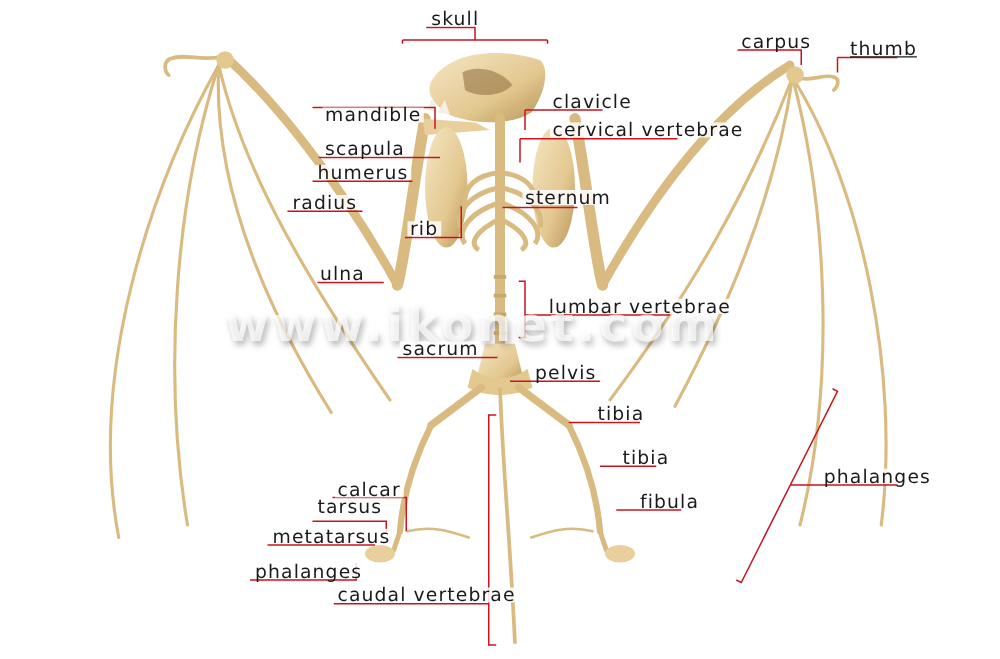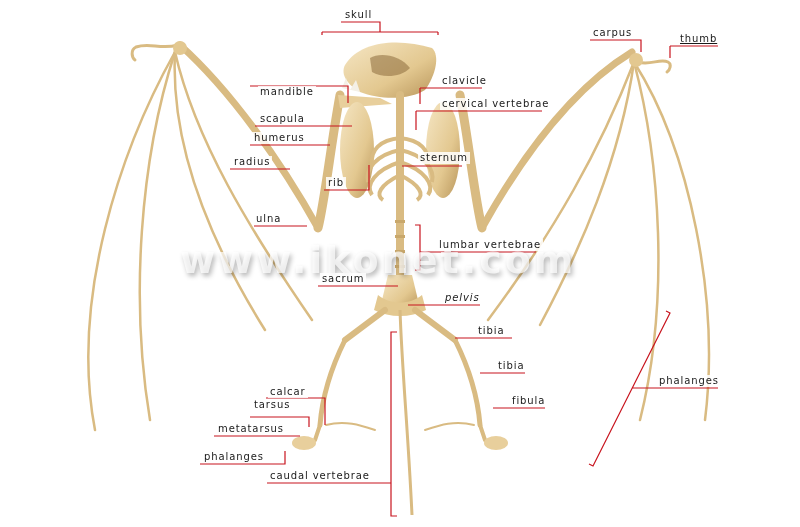--- a/index.html
+++ b/index.html
@@ -1,19 +1,19 @@
 <!DOCTYPE html>
 <html><head>
 <meta charset="utf-8">
 <style>
   html, body { margin: 0; padding: 0; background: #ffffff; }
   body { width: 800px; height: 527px; position: relative; overflow: hidden; font-family: "DejaVu Sans", sans-serif; }
   #stage { position: absolute; left: 0; top: 0; width: 800px; height: 527px; }
   svg#art { position: absolute; left: 0; top: 0; }
-  .lbl { position: absolute; font-size: 10px; letter-spacing: 0.9px; color: #1a1a1a; line-height: 12px; white-space: nowrap; background: rgba(255,255,255,0.85); padding: 0 2px; }
+  .lbl { position: absolute; font-size: 15px; letter-spacing: 0.9px; color: #1a1a1a; line-height: 12px; white-space: nowrap; background: rgba(255,255,255,0.85); padding: 0 2px; }
   .watermark { position: absolute; left: 180px; top: 238px; font-family: "DejaVu Sans", sans-serif; font-size: 38px; font-weight: bold; color: rgba(255,255,255,0.72); text-shadow: 2px 3px 5px rgba(0,0,0,0.28); letter-spacing: 3px; white-space: nowrap; pointer-events: none; }
 </style>
 </head>
 <body>
 
 <div id="stage">
 
   <svg id="art" width="800" height="527" viewBox="0 0 800 527">
     <defs>
       <linearGradient id="boneG" x1="0" y1="0" x2="1" y2="1">
@@ -162,21 +162,21 @@
   <span class="lbl" style="left:440px;top:75px;">clavicle</span>
   <span class="lbl" style="left:440px;top:98px;">cervical vertebrae</span>
   <span class="lbl" style="left:258px;top:113px;">scapula</span>
   <span class="lbl" style="left:252px;top:132px;">humerus</span>
   <span class="lbl" style="left:232px;top:156px;">radius</span>
   <span class="lbl" style="left:418px;top:152px;">sternum</span>
   <span class="lbl" style="left:326px;top:177px;">rib</span>
   <span class="lbl" style="left:254px;top:213px;">ulna</span>
   <span class="lbl" style="left:437px;top:239px;">lumbar vertebrae</span>
   <span class="lbl" style="left:320px;top:273px;">sacrum</span>
-  <span class="lbl" style="left:443px;top:292px;font-style:italic;">pelvis</span>
+  <span class="lbl" style="left:426px;top:292px;">pelvis</span>
   <span class="lbl" style="left:476px;top:325px;">tibia</span>
   <span class="lbl" style="left:496px;top:360px;">tibia</span>
   <span class="lbl" style="left:510px;top:395px;">fibula</span>
   <span class="lbl" style="left:657px;top:375px;">phalanges</span>
   <span class="lbl" style="left:268px;top:386px;">calcar</span>
   <span class="lbl" style="left:252px;top:399px;">tarsus</span>
   <span class="lbl" style="left:216px;top:423px;">metatarsus</span>
   <span class="lbl" style="left:202px;top:451px;">phalanges</span>
   <span class="lbl" style="left:268px;top:470px;">caudal vertebrae</span>
 </div>

